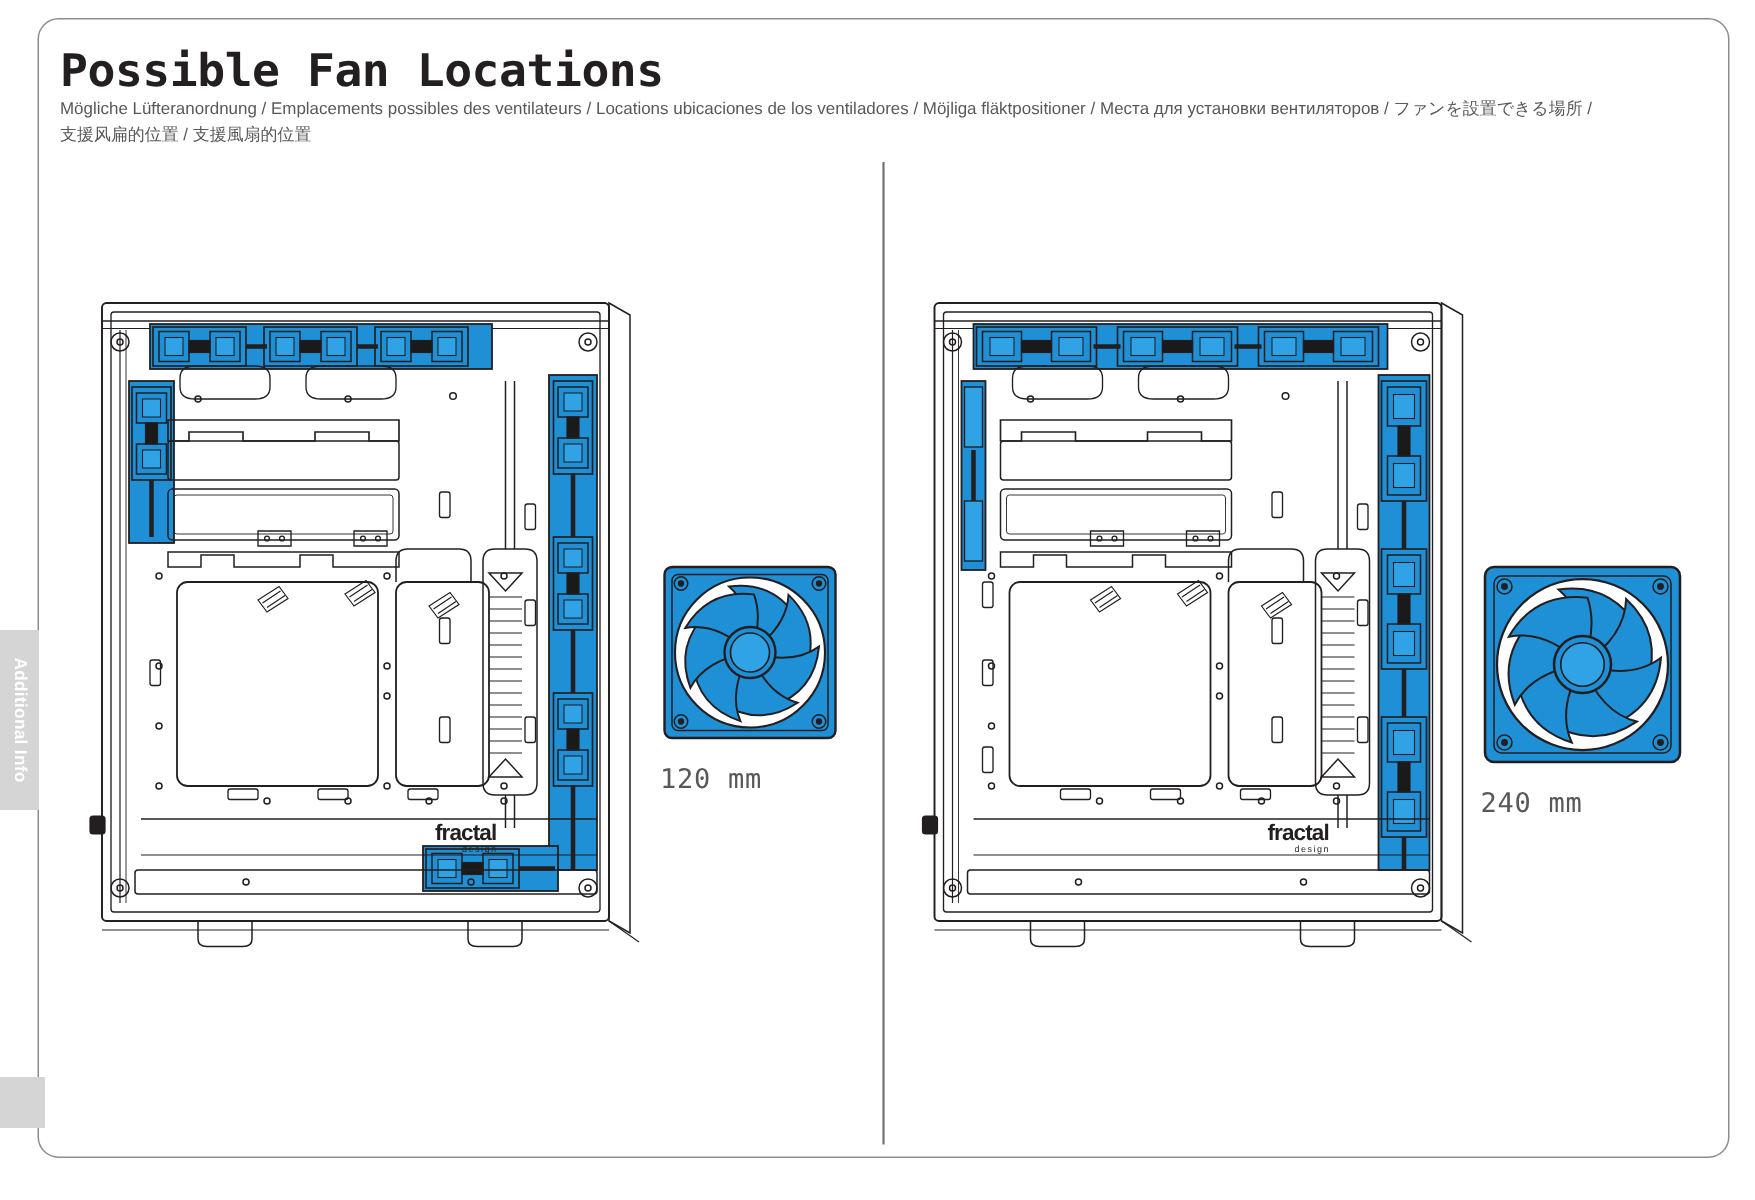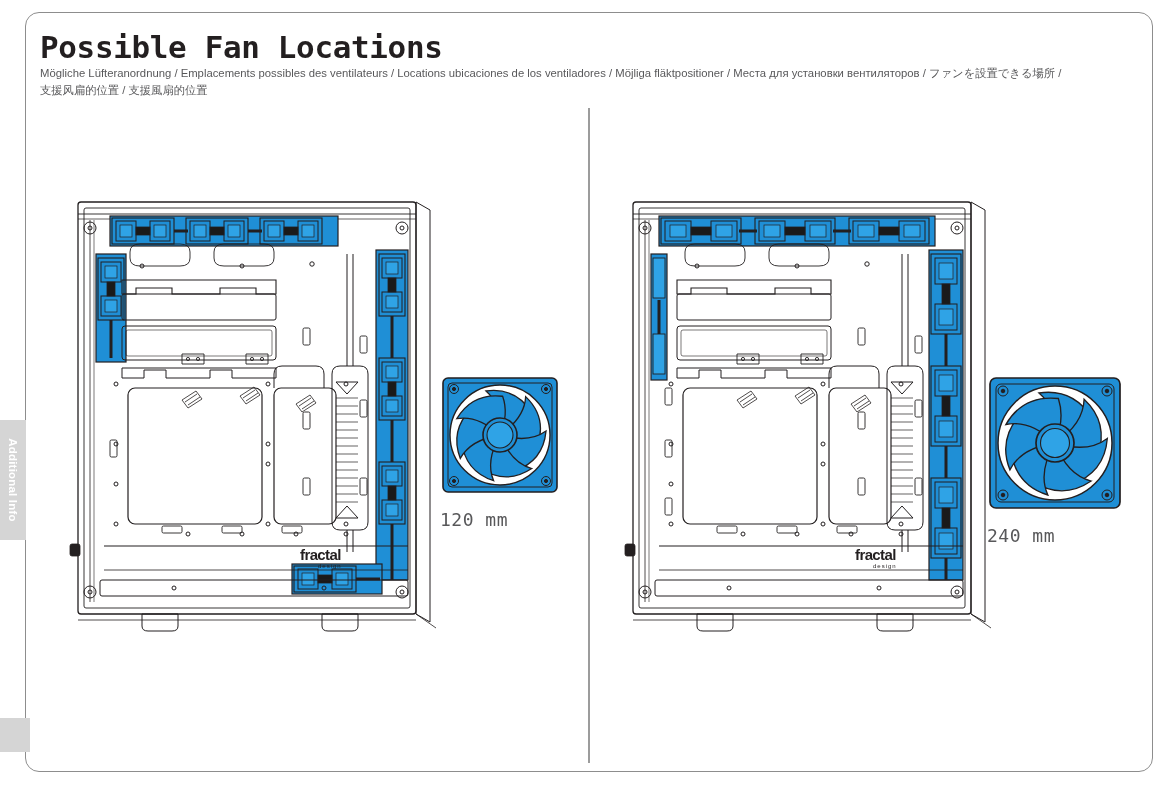--- a/index.html
+++ b/index.html
@@ -81,21 +81,21 @@
   .divider{
     position:absolute;
     left:588px;top:108px;
     width:1.5px;height:655px;
     background:linear-gradient(to right,#c9c9c9,#6f6f6f,#c9c9c9);
   }
   
   .panel{position:absolute;top:110px;height:650px;}
   .panel.left{left:40px;width:545px;}
   .panel.right{left:595px;width:545px;}
-  .case-wrap{position:absolute;left:24px;top:78px;}
+  .case-wrap{position:absolute;left:14px;top:78px;}
   .fan-wrap{position:absolute;top:265px;}
   .fan-label{
     text-align:left;
     margin-top:14px;
     font-size:18px;
     color:#58585a;
     font-family:"DejaVu Sans Mono","Liberation Mono",monospace;
     letter-spacing:.5px;
   }
   svg{display:block;}

